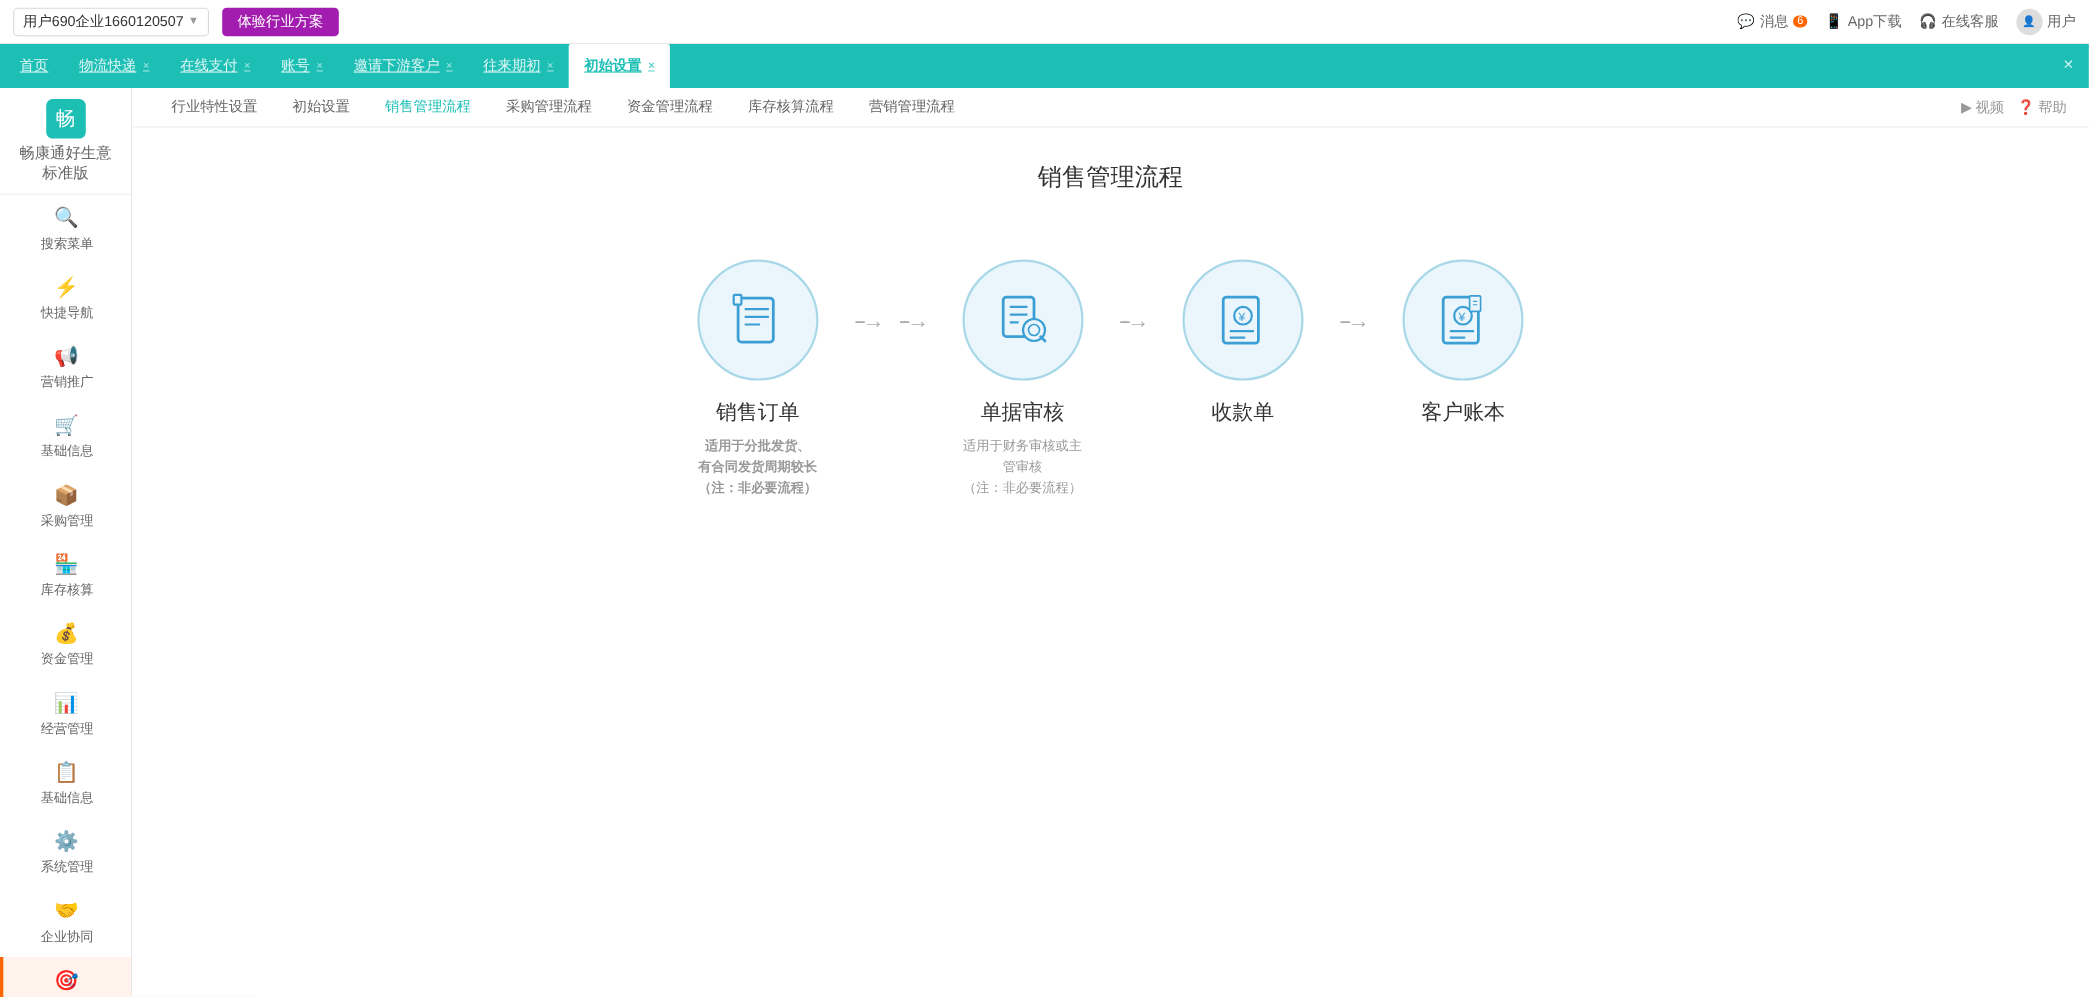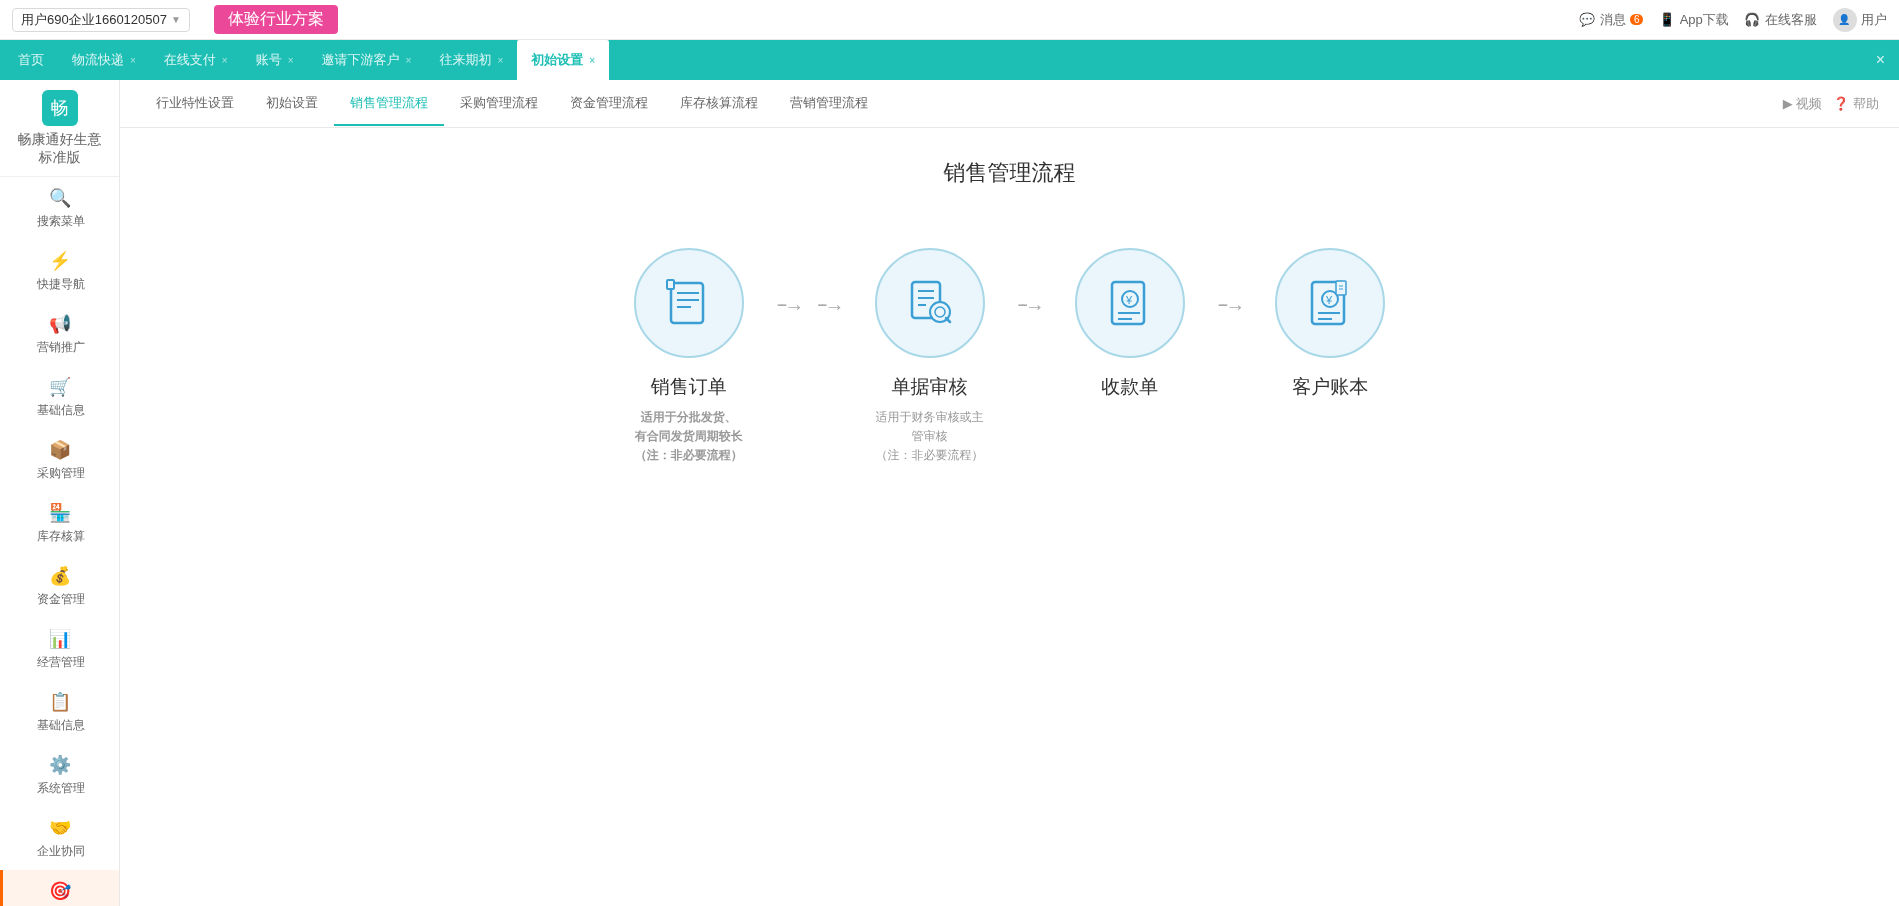--- a/index.html
+++ b/index.html
@@ -9,27 +9,27 @@
     .top-header {
       height: 40px;
       background: #fff;
       display: flex;
       align-items: center;
       justify-content: space-between;
       padding: 0 12px;
       border-bottom: 1px solid #e8e8e8;
       flex-shrink: 0;
     }
-    .top-header-left { display: flex; align-items: center; gap: 24px; }
+    .top-header-left { display: flex; gap: 12px; }
     .user-selector {
       display: flex; align-items: center; border: 1px solid #d9d9d9; border-radius: 4px; padding: 2px 8px; cursor: pointer; font-size: 13px; color: #333; gap: 4px;
     }
     .user-selector .arrow { color: #999; font-size: 10px; }
     .btn-trial {
-      background: #ec4899; color: #fff; border: none; border-radius: 4px; padding: 4px 14px; cursor: pointer; font-size: 16px;
+      background: #a21caf; color: #fff; border: none; border-radius: 4px; padding: 4px 14px; cursor: pointer; font-size: 13px;
     }
     .top-header-right { display: flex; align-items: center; gap: 16px; color: #666; font-size: 13px; }
     .top-header-right .icon-item { display: flex; align-items: center; gap: 4px; cursor: pointer; }
     .msg-badge { background: #f60; color: #fff; border-radius: 10px; font-size: 10px; padding: 0 4px; }
     .avatar { width: 24px; height: 24px; border-radius: 50%; background: #ddd; display: inline-flex; align-items: center; justify-content: center; font-size: 10px; color: #666; }
 
     
     .nav-tabs {
       height: 40px;
       background: #1dbfb5;
@@ -43,20 +43,21 @@
       height: 40px;
       display: flex;
       align-items: center;
       padding: 0 14px;
       color: rgba(255,255,255,0.85);
       cursor: pointer;
       font-size: 13px;
       white-space: nowrap;
       gap: 4px;
       border-radius: 2px 2px 0 0;
+      text-decoration: underline;
     }
     .nav-tab.active { background: #fff; color: #1dbfb5; font-weight: bold; }
     .nav-tab .close-x { font-size: 10px; opacity: 0.7; margin-left: 2px; }
     .nav-tab-close { margin-left: auto; padding: 0 10px; color: rgba(255,255,255,0.8); cursor: pointer; font-size: 16px; }
 
     
     .main-layout {
       display: flex;
       flex: 1;
       overflow: hidden;
@@ -105,21 +106,21 @@
       background: #fff;
     }
 
     
     .sub-tabs {
       display: flex;
       align-items: center;
       padding: 0 20px;
       border-bottom: 1px solid #e8e8e8;
       background: #fff;
-      height: 48px;
+      height: 36px;
       flex-shrink: 0;
     }
     .sub-tab {
       padding: 0 16px;
       height: 44px;
       display: flex;
       align-items: center;
       cursor: pointer;
       color: #666;
       font-size: 13px;

